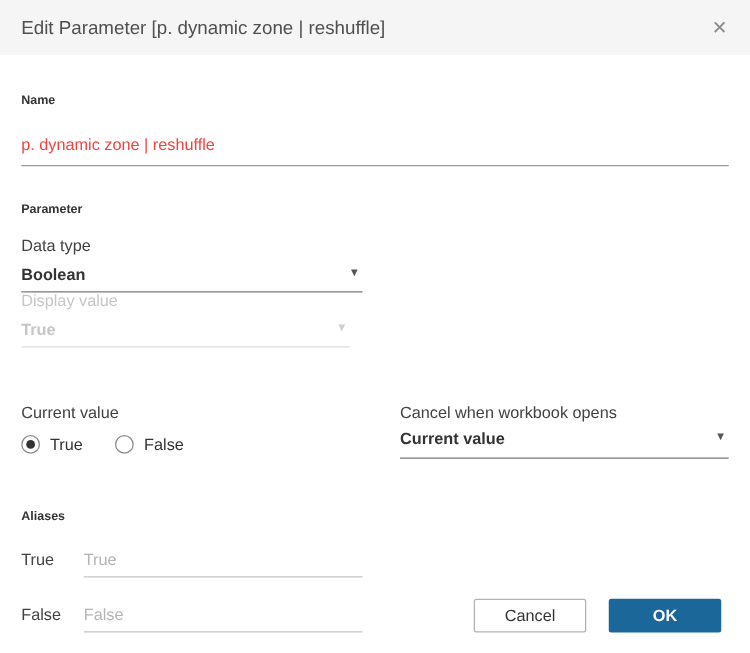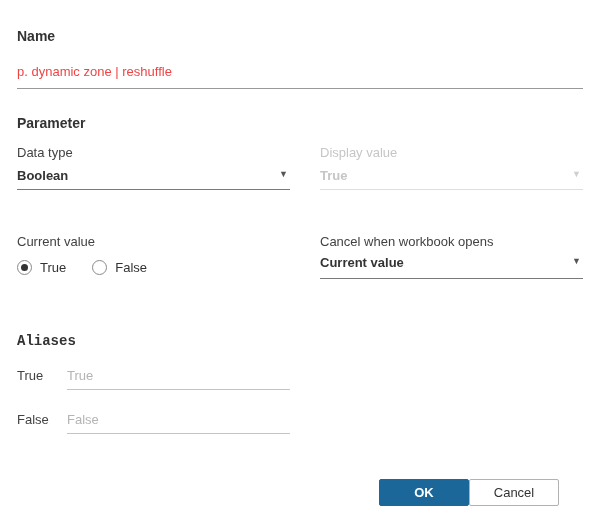--- a/index.html
+++ b/index.html
@@ -30,49 +30,49 @@
   .close {
     font-size: 15px;
     color: #8a8a8a;
     cursor: pointer;
     line-height: 1;
     padding: 2px;
   }
   
   .body { padding: 0 17px; }
   .heading {
-    font-size: 14px;
+    font-size: 10px;
     font-weight: bold;
     color: #333333;
     line-height: 13px;
   }
   .h-name { margin-top: 30px; }
   .h-props { margin-top: 28px; }
-  .h-aliases { margin-top: 56px; font-family: Liberation Mono, monospace; }
+  .h-aliases { margin-top: 40px; }
   .label {
     font-size: 13px;
     color: #424242;
     line-height: 13px;
   }
   
   .name-field {
     margin-top: 22px;
     padding: 0 0 10px 0;
     border-bottom: 1px solid #999999;
     font-size: 13px;
     line-height: 13px;
     color: #ef4444;
     cursor: text;
   }
   
   .grid { display: flex; }
   .col-left { width: 273px; }
   .col-gap { width: 30px; }
   .col-right { width: 263px; }
-  .row1 { margin-top: 16px; }
+  .row1 { margin-top: 16px; flex-direction: column; }
   .row2 { margin-top: 45px; }
   
   .select {
     margin-top: 10px;
     display: flex;
     align-items: flex-start;
     justify-content: space-between;
     border-bottom: 1px solid #7a7a7a;
     padding: 0 2px 7px 0;
     font-size: 13px;
@@ -172,20 +172,24 @@
     border: 1px solid #1c6799;
     color: #ffffff;
     font-weight: bold;
   }
 </style>
 </head>
 <body>
 
 <div class="dialog">
 
+  <div class="header">
+    <span class="title">Edit Parameter [p. dynamic zone | reshuffle]</span>
+    <span class="close">✕</span>
+  </div>
 
   <div class="body">
 
     <div class="heading h-name">Name</div>
     <div class="name-field">
       <span>p. dynamic zone | reshuffle</span>
     </div>
 
     <div class="heading h-props">Parameter</div>
 
@@ -239,17 +243,17 @@
     </div>
 
     <div class="alias-row second">
       <span class="alias-label">False</span>
       <input class="alias-input" type="text" placeholder="False" style="">
     </div>
 
   </div>
 
   <div class="footer">
+    <button class="btn btn-cancel">Cancel</button>
     <button class="btn btn-ok">OK</button>
-    <button class="btn btn-cancel">Cancel</button>
   </div>
 
 </div>
 
 </body></html>

